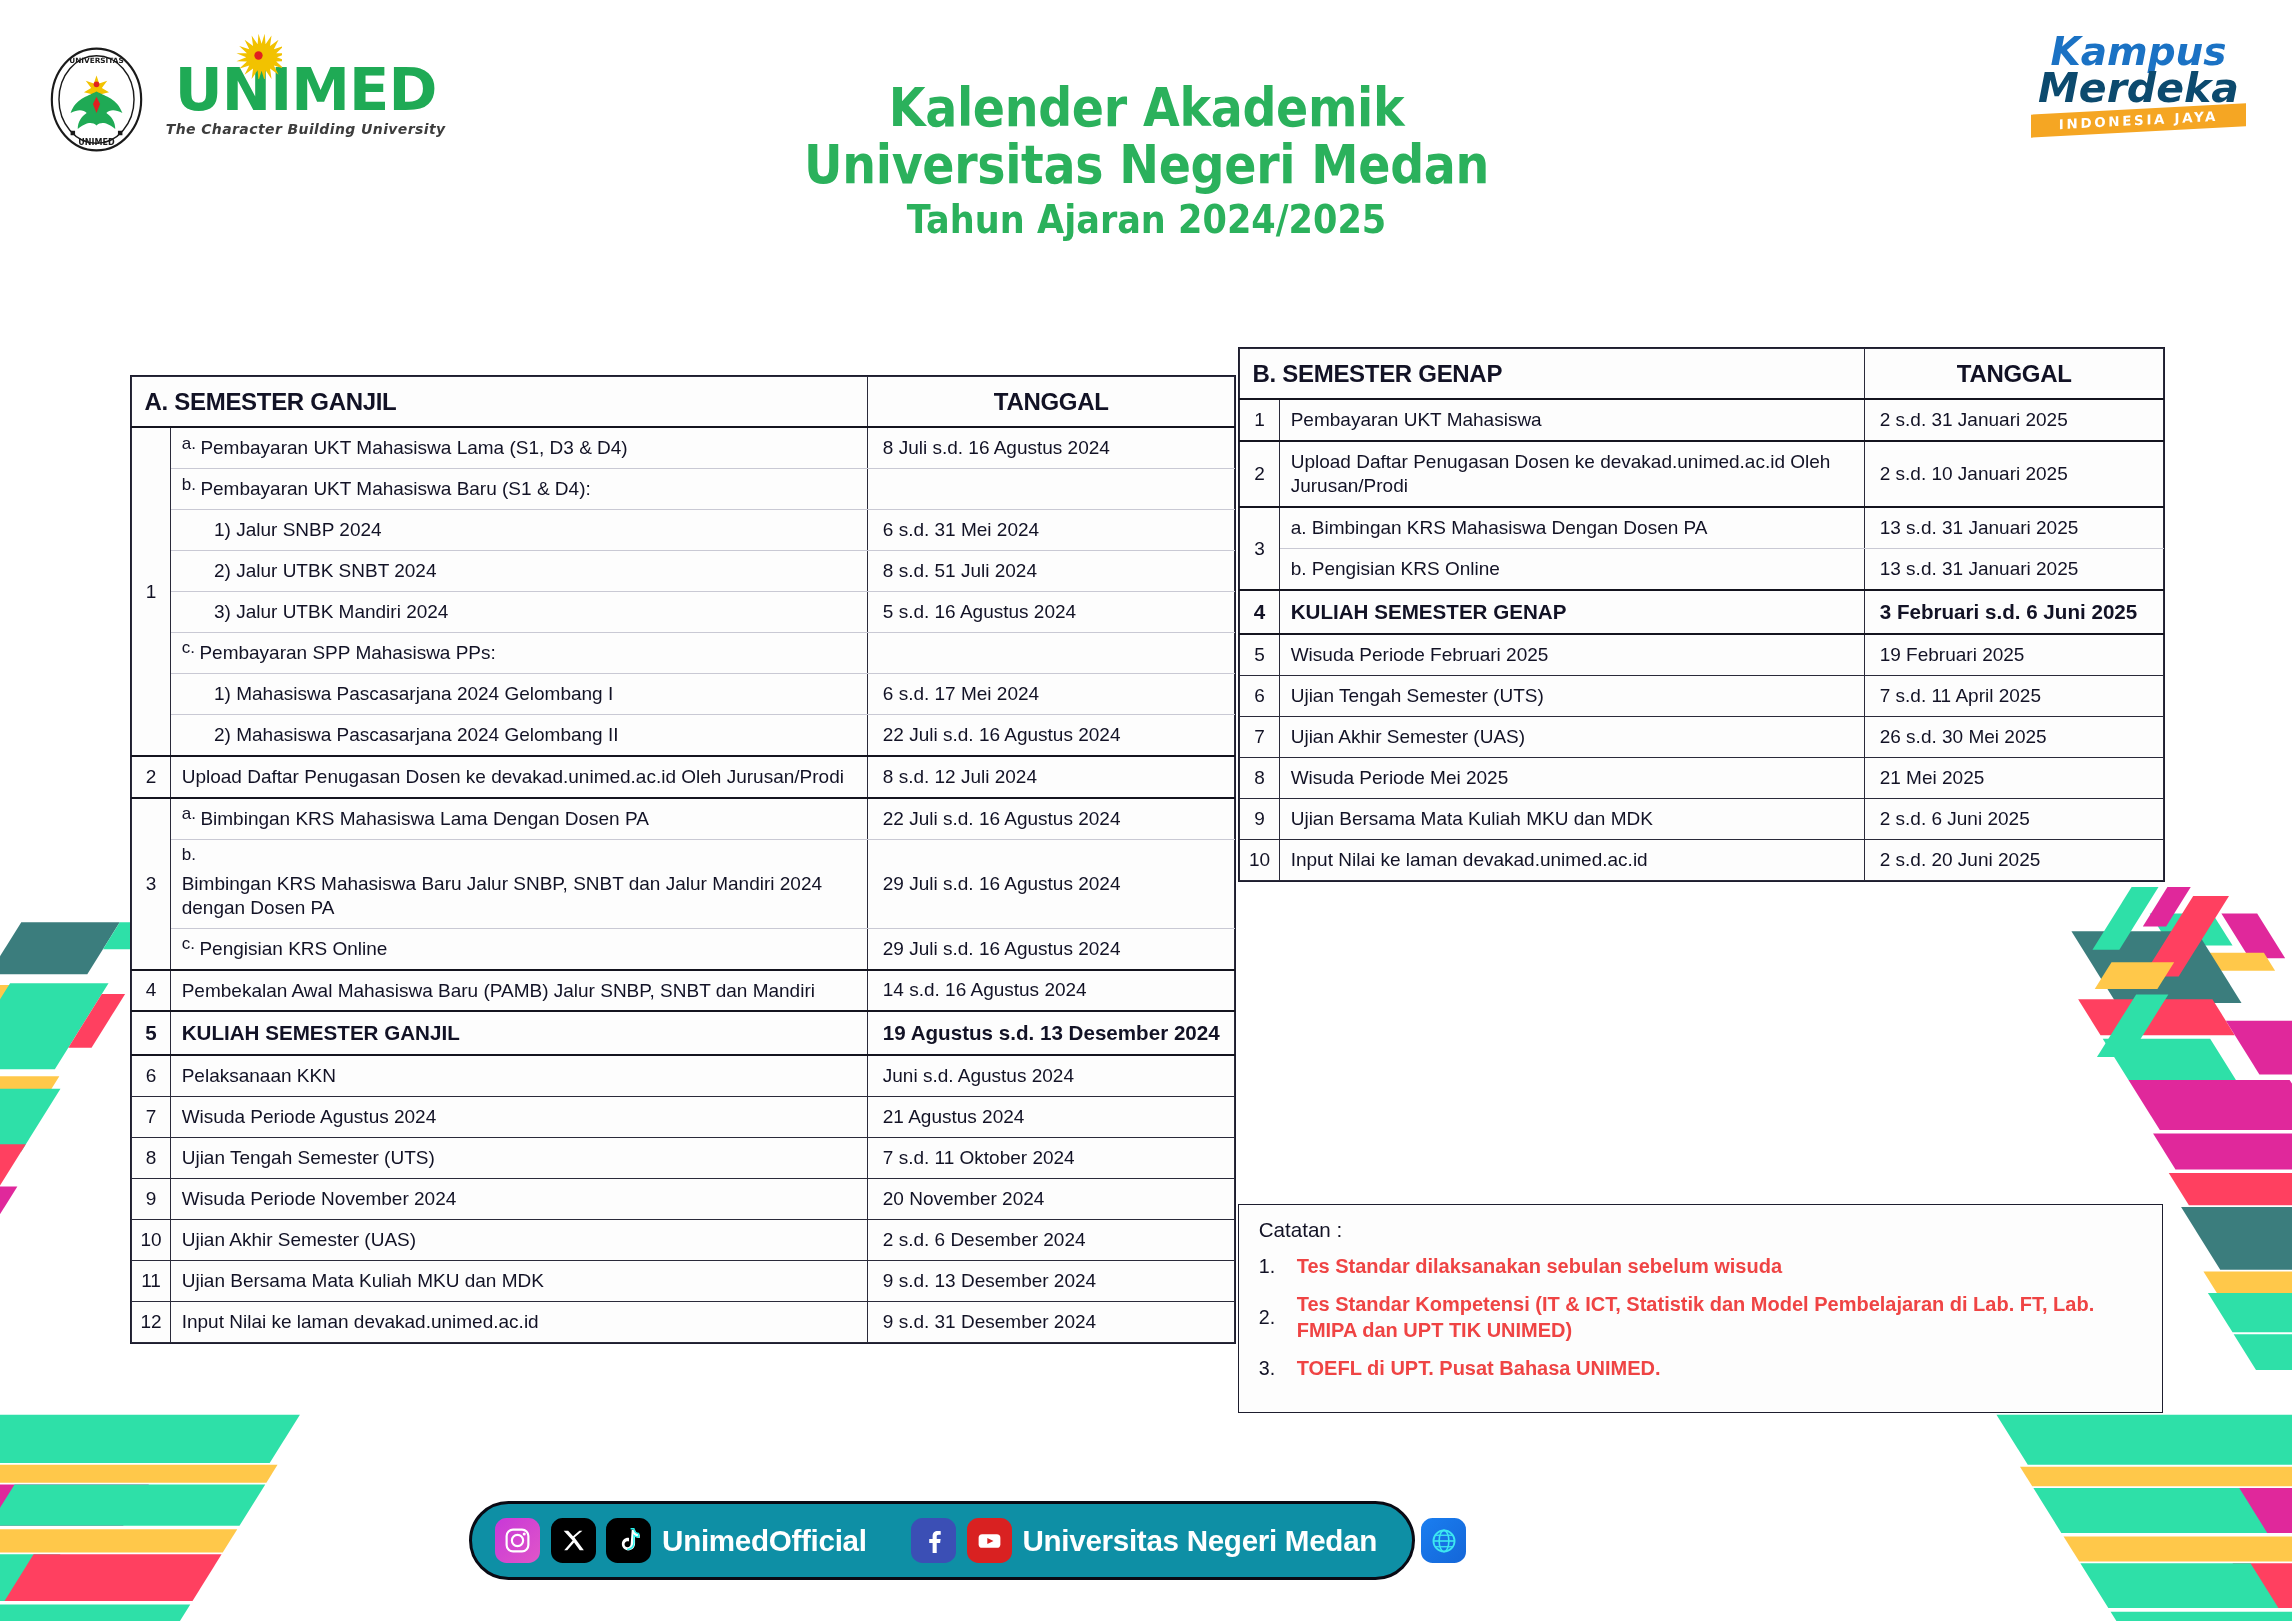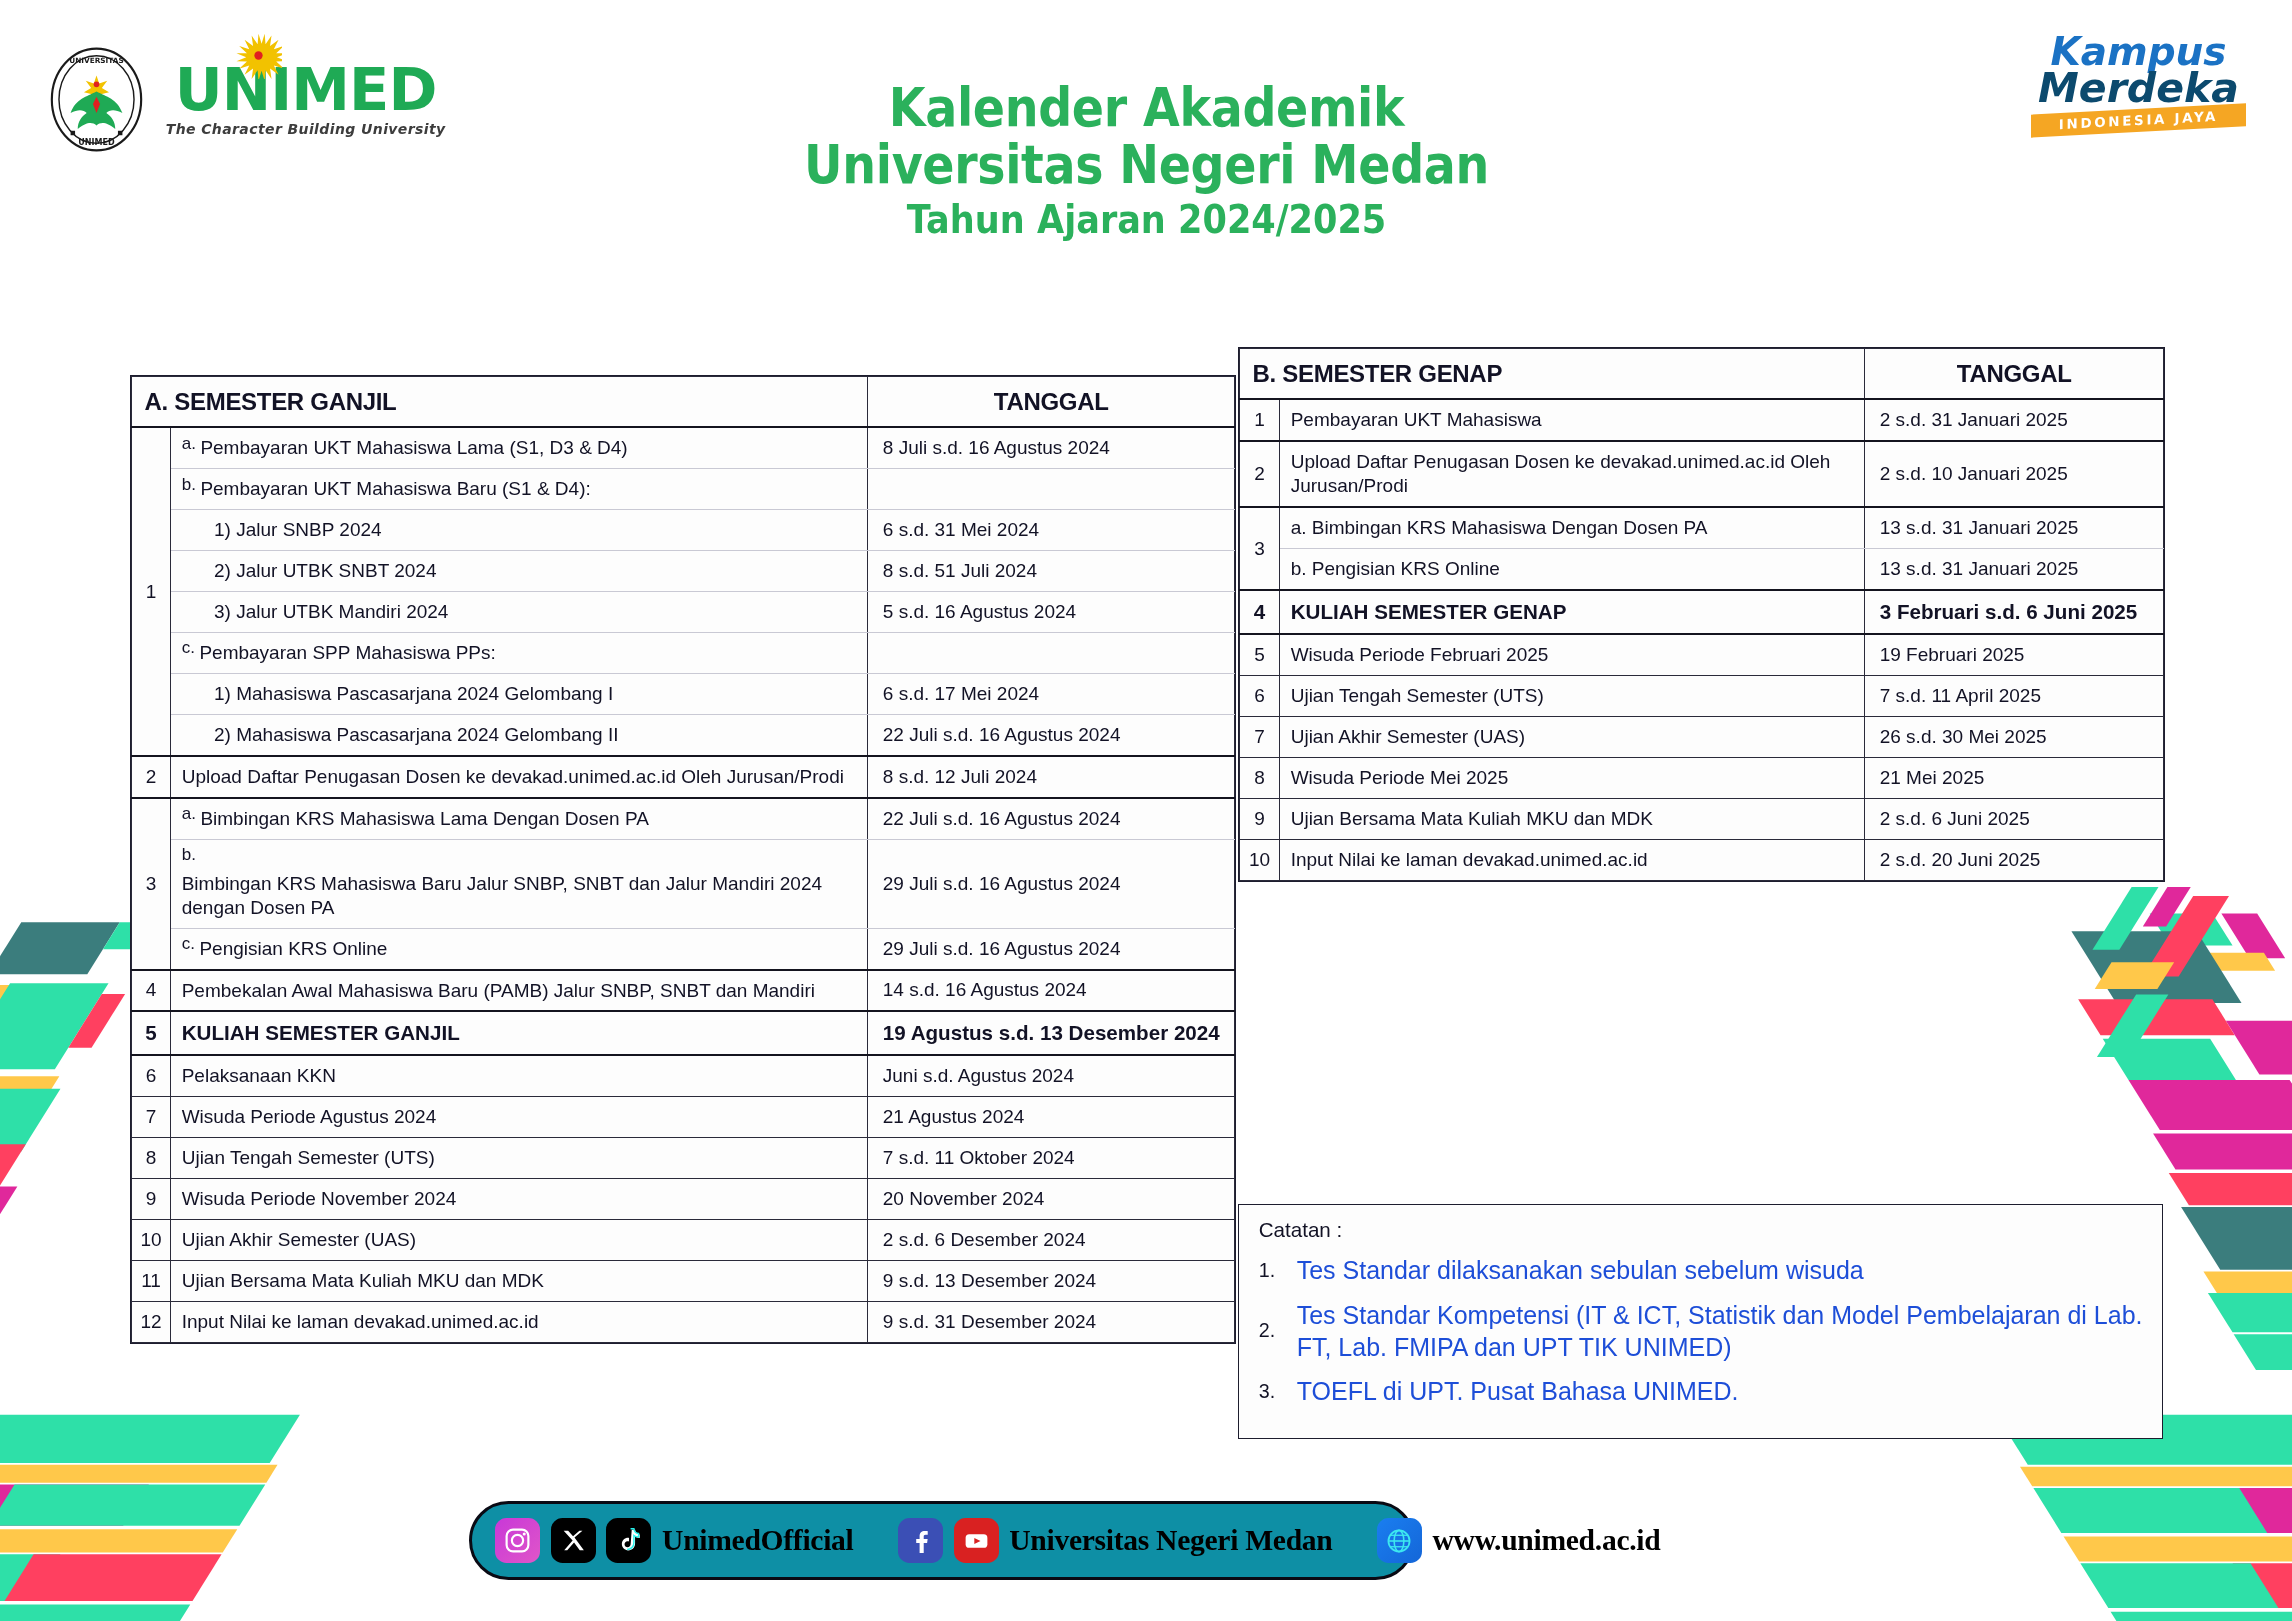--- a/index.html
+++ b/index.html
@@ -73,36 +73,36 @@
        position:relative;top:-3.6px;margin-right:4.5px;}
   .mt{display:inline-block;}
 
   
   .catatan{position:absolute;left:1238px;top:1204px;width:925px;
            border:1.8px solid #1d1d2e;background:#fdfdfd;padding:12.5px 18px 18px 19.7px;
            box-sizing:border-box;}
   .cat-h{font-size:20.6px;margin-bottom:12.5px;color:#121225;}
   .cat-row{display:flex;align-items:center;margin-bottom:12.5px;}
   .cat-n{width:38px;flex:none;font-size:19.7px;color:#121225;}
-  .cat-t{font-size:25px;line-height:1.28;color:#1d4ed8;}
+  .cat-t{font-size:20px;line-height:1.28;color:#ef4444;font-weight:bold;}
   .cat-row.two .cat-n{align-self:center;}
 
   
   .footer{position:absolute;left:469px;top:1501px;width:946px;height:79px;
           background:#0e8fa5;border:3.6px solid #0a0a14;border-radius:41px;
           display:flex;align-items:center;padding:0 23px;box-sizing:border-box;gap:10.7px;}
   .ic{width:45px;height:45px;border-radius:11.6px;flex:none;
       display:flex;align-items:center;justify-content:center;}
   .ic-ig{background:linear-gradient(135deg,#c838d8,#e056c8);}
   .ic-x{background:#000000;}
   .ic-tt{background:#000000;}
   .ic-fb{background:#3b4fb5;}
   .ic-yt{background:#d92121;}
   .ic-web{background:linear-gradient(135deg,#1a7ef0,#1466d8);}
-  .f-text{color:#000000;font-family:Liberation Serif, serif;font-weight:bold;
+  .f-text{color:#ffffff;font-family:Liberation Sans, sans-serif;font-weight:bold;
           font-size:29.6px;letter-spacing:-0.3px;white-space:nowrap;}
   .gap{width:23px;flex:none;}
 </style>
 </head>
 <body>
 
 <div class="stage">
 
   <div class="deco deco-left">
     <svg width="376" height="708" viewBox="0 0 420 790">

